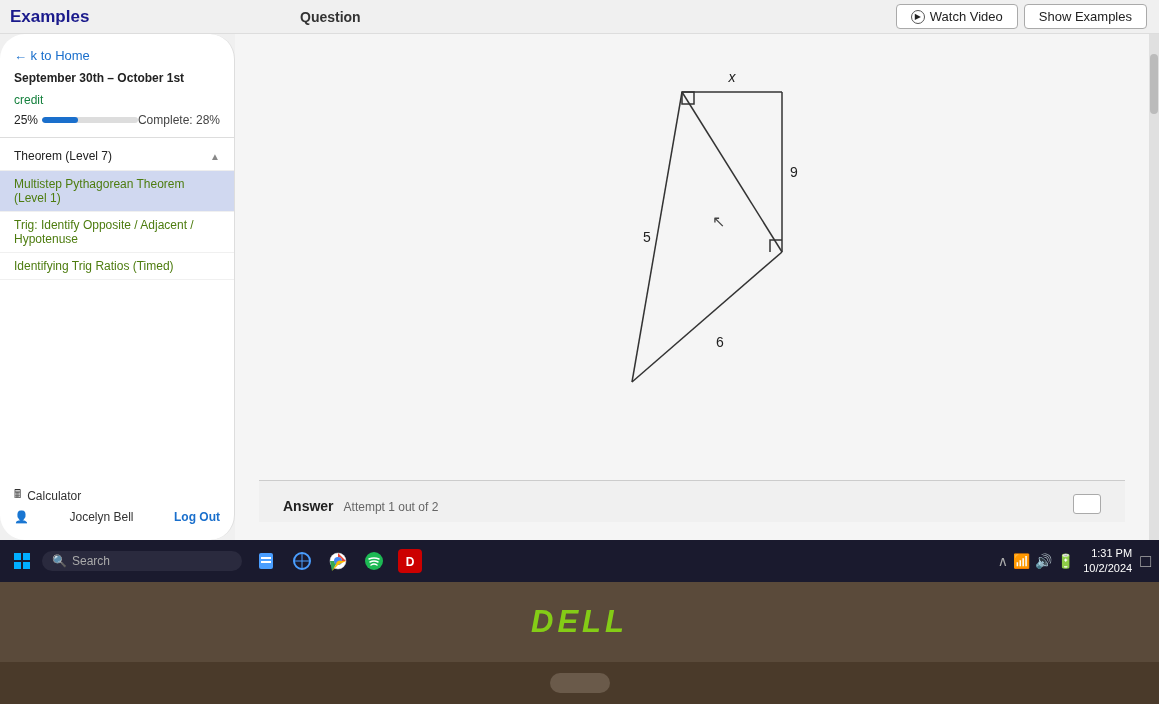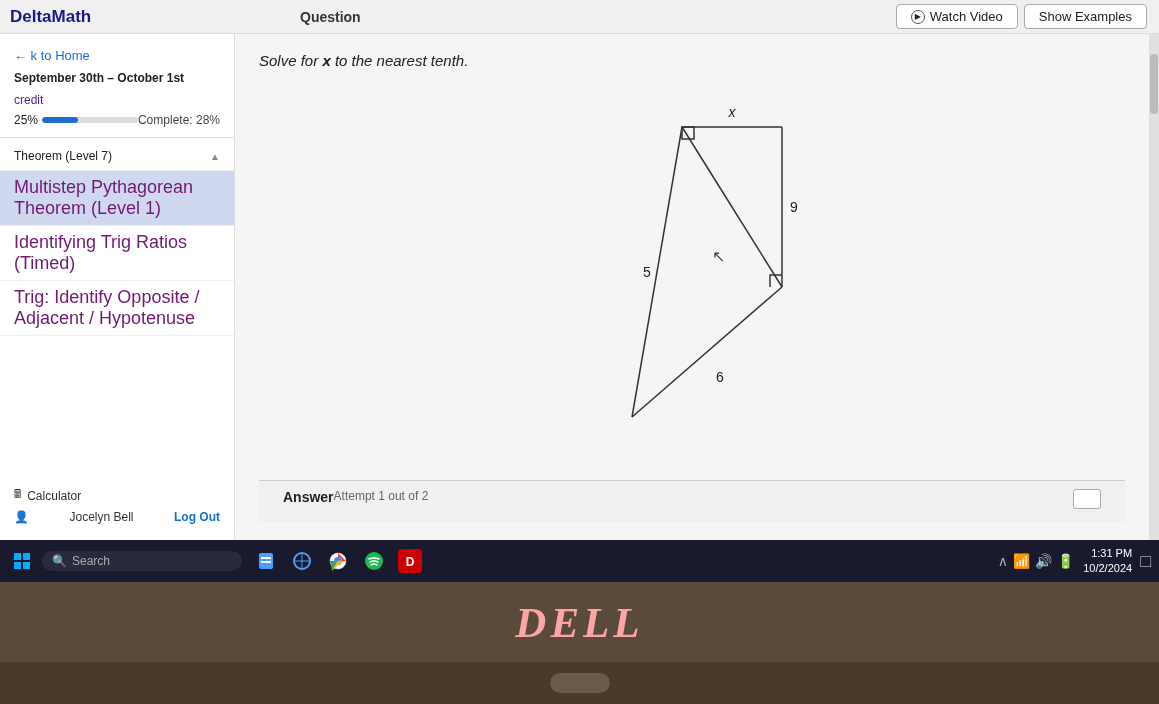--- a/index.html
+++ b/index.html
@@ -79,40 +79,41 @@
 
     
     .sidebar {
       width: 235px;
       background: #fff;
       border-right: 1px solid #ddd;
       padding: 8px 0;
       display: flex;
       flex-direction: column;
       font-size: 13px;
+      border-radius: 25px;
     }
 
     .sidebar-back {
       color: #1a6fcc;
       padding: 6px 14px;
       cursor: pointer;
       font-size: 13px;
     }
 
     .sidebar-date {
       padding: 2px 14px 6px;
       font-size: 12px;
       font-weight: bold;
       color: #222;
     }
 
     .sidebar-credit {
       padding: 2px 14px 4px;
       font-size: 12px;
-      color: #4c1d95;
+      color: #15803d;
     }
 
     .sidebar-progress-row {
       display: flex;
       align-items: center;
       padding: 2px 14px 6px;
     }
 
     .sidebar-progress-label {
       font-size: 12px;
@@ -156,22 +157,22 @@
       align-items: center;
       justify-content: space-between;
     }
 
     .sidebar-item-label { flex: 1; }
 
     .sidebar-arrow { font-size: 10px; color: #888; }
 
     .sidebar-item-sub {
       padding: 6px 14px;
-      font-size: 18px;
-      color: #701a75;
+      font-size: 12px;
+      color: #4d7c0f;
       cursor: pointer;
       border-bottom: 1px solid #f0f0f0;
     }
 
     .sidebar-item-sub.highlighted {
       background: #d0d8f0;
     }
 
     .sidebar-bottom {
       margin-top: auto;
@@ -232,22 +233,22 @@
       justify-content: center;
       flex: 1;
     }
 
     
     .answer-bar {
       border-top: 1px solid #ccc;
       background: #f0f0f0;
       padding: 8px 24px;
       display: flex;
-      align-items: flex-start;
-      gap: 0;
+      align-items: flex-end;
+      gap: 10px;
       height: 42px;
     }
 
     .answer-label {
       font-size: 14px;
       font-weight: bold;
       color: #222;
     }
 
     .answer-attempt {
@@ -340,26 +341,25 @@
     .dell-bar {
       width: 1159px;
       height: 80px;
       background: #5a4a3a;
       display: flex;
       align-items: center;
       justify-content: center;
     }
 
     .dell-logo {
-      font-size: 43px;
+      font-size: 31px;
       font-weight: 900;
-      color: #fca5a5;
+      color: #84cc16;
       letter-spacing: 4px;
       font-style: italic;
-      font-family: Liberation Serif, serif;
     }
 
     
     .bottom-bezel {
       width: 1159px;
       height: 42px;
       background: #4a3a2a;
       display: flex;
       align-items: center;
       justify-content: center;
@@ -371,21 +371,21 @@
       background: #6a5a4a;
       border-radius: 10px;
     }
   </style>
 </head>
 <body>
 
 <div class="screen">
 
   <div class="header">
-    <span class="header-logo">DeltaMath</span>
+    <span class="header-logo">Examples</span>
     <span class="header-question">Question</span>
     <div class="header-buttons">
       <button class="header-btn">
         <span class="play-icon">▶</span>
         <span>Watch Video</span>
       </button>
       <button class="header-btn">
         <span>Show Examples</span>
       </button>
     </div>
@@ -407,43 +407,40 @@
       <hr class="sidebar-divider">
 
       <div class="sidebar-item">
         <span class="sidebar-item-label">Theorem (Level 7)</span>
         <span class="sidebar-arrow">▲</span>
       </div>
       <div class="sidebar-item-sub highlighted">
         <span>Multistep Pythagorean Theorem (Level 1)</span>
       </div>
       <div class="sidebar-item-sub">
+        <span>Trig: Identify Opposite / Adjacent / Hypotenuse</span>
+      </div>
+      <div class="sidebar-item-sub">
         <span>Identifying Trig Ratios (Timed)</span>
-      </div>
-      <div class="sidebar-item-sub">
-        <span>Trig: Identify Opposite / Adjacent / Hypotenuse</span>
       </div>
 
       <div class="sidebar-bottom">
         <div class="sidebar-calculator">
           <span>🖩</span>
           <span>Calculator</span>
         </div>
         <div class="sidebar-user-row">
           <span>👤</span>
           <span>Jocelyn Bell</span>
           <span class="sidebar-logout">Log Out</span>
         </div>
       </div>
     </div>
 
     <div class="content-area">
-      <div class="question-instruction">
-        Solve for <span><em>x</em></span> to the nearest tenth.
-      </div>
 
       <div class="diagram-area">
 
         <svg width="280" height="340" viewBox="0 0 280 340">
 
           <line x1="130" y1="40" x2="230" y2="40" stroke="#333" stroke-width="1.5"></line>
           <line x1="130" y1="40" x2="80" y2="330" stroke="#333" stroke-width="1.5"></line>
           <line x1="230" y1="40" x2="230" y2="200" stroke="#333" stroke-width="1.5"></line>
           <line x1="230" y1="200" x2="80" y2="330" stroke="#333" stroke-width="1.5"></line>
 

